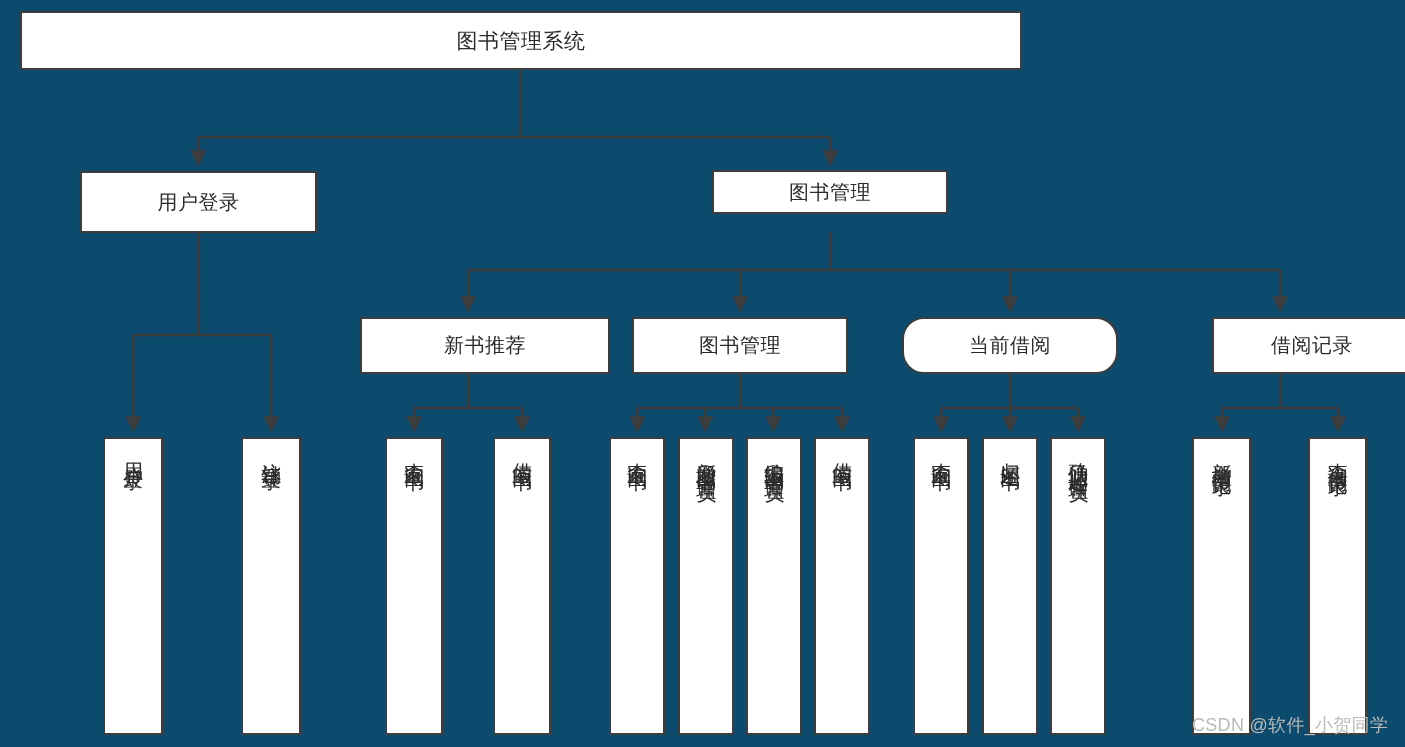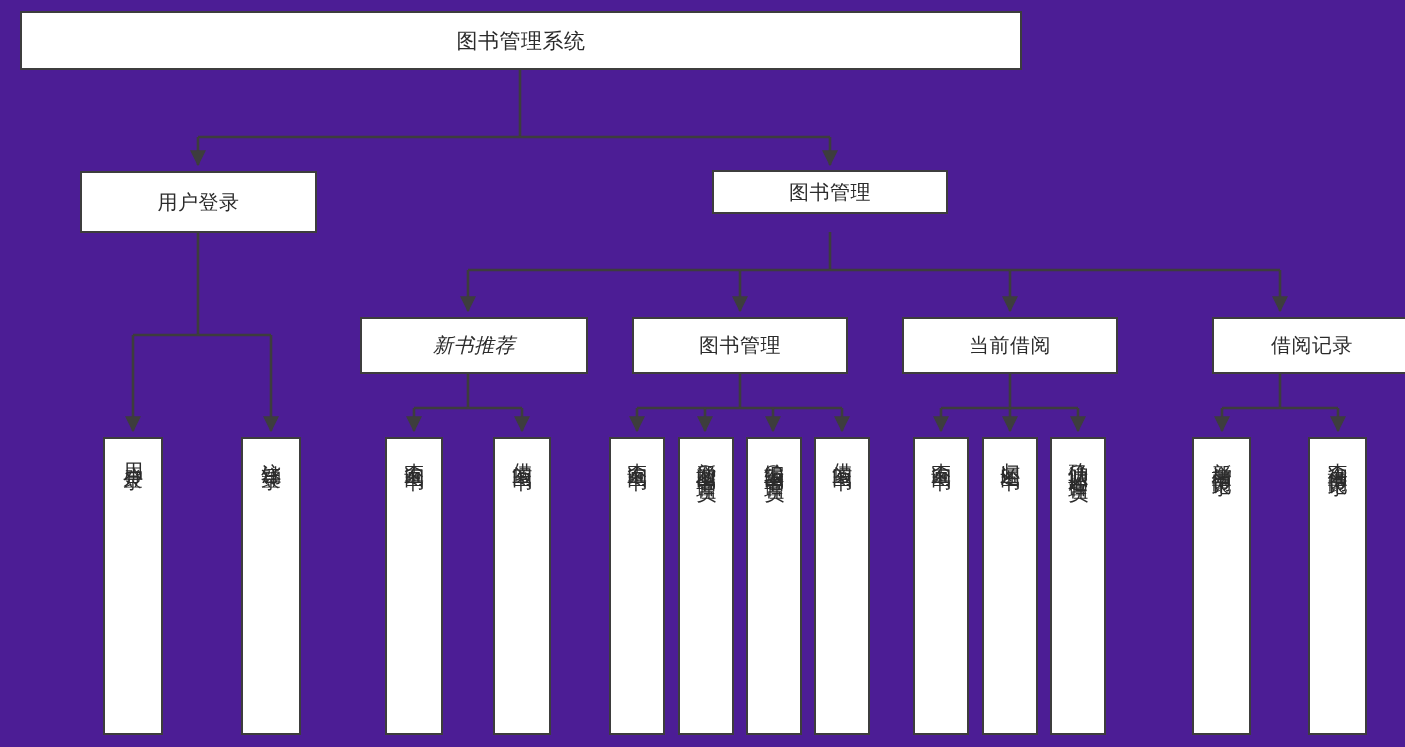--- a/index.html
+++ b/index.html
@@ -7,21 +7,21 @@
     padding: 0;
     background: #ffffff;
   }
   body {
     font-family: "Liberation Sans", "DejaVu Sans", sans-serif;
   }
   #canvas {
     position: relative;
     width: 1405px;
     height: 747px;
-    background: #4c1d95;
+    background: #0c4a6e;
     overflow: hidden;
   }
   #edges {
     position: absolute;
     left: 0;
     top: 0;
     width: 1405px;
     height: 747px;
   }
   .node {
@@ -131,27 +131,27 @@
     <span class="node-label">图书管理系统</span>
   </div>
 
   <div class="node lvl1" style="left:80px; top:171px; width:237px; height:62px;">
     <span class="node-label">用户登录</span>
   </div>
   <div class="node lvl1" style="left:712px; top:170px; width:236px; height:44px;">
     <span class="node-label">图书管理</span>
   </div>
 
-  <div class="node lvl2" style="left:360px; top:317px; width:228px; height:57px;font-style:italic;">
+  <div class="node lvl2" style="left:360px; top:317px; width:250px; height:57px;">
     <span class="node-label">新书推荐</span>
   </div>
   <div class="node lvl2" style="left:632px; top:317px; width:216px; height:57px;">
     <span class="node-label">图书管理</span>
   </div>
-  <div class="node lvl2" style="left:902px; top:317px; width:216px; height:57px;">
+  <div class="node lvl2" style="left:902px; top:317px; width:216px; height:57px;border-radius:22px;">
     <span class="node-label">当前借阅</span>
   </div>
   <div class="node lvl2" style="left:1172px; top:317px; width:200px; height:57px;margin-left:40px;">
     <span class="node-label">借阅记录</span>
   </div>
 
   <div class="node leaf" style="left:103px; top:437px; width:60px; height:298px;">
     <span class="node-label">用户登录</span>
   </div>
   <div class="node leaf" style="left:241px; top:437px; width:60px; height:298px;">
@@ -188,14 +188,15 @@
     <span class="node-label">确认归还（管理员）</span>
   </div>
 
   <div class="node leaf" style="left:1192px; top:437px; width:59px; height:298px;">
     <span class="node-label">新增借阅记录</span>
   </div>
   <div class="node leaf" style="left:1308px; top:437px; width:59px; height:298px;">
     <span class="node-label">查询借阅记录</span>
   </div>
 
+  <div id="watermark">CSDN @软件_小贺同学</div>
 
 </div>
 
 </body></html>

